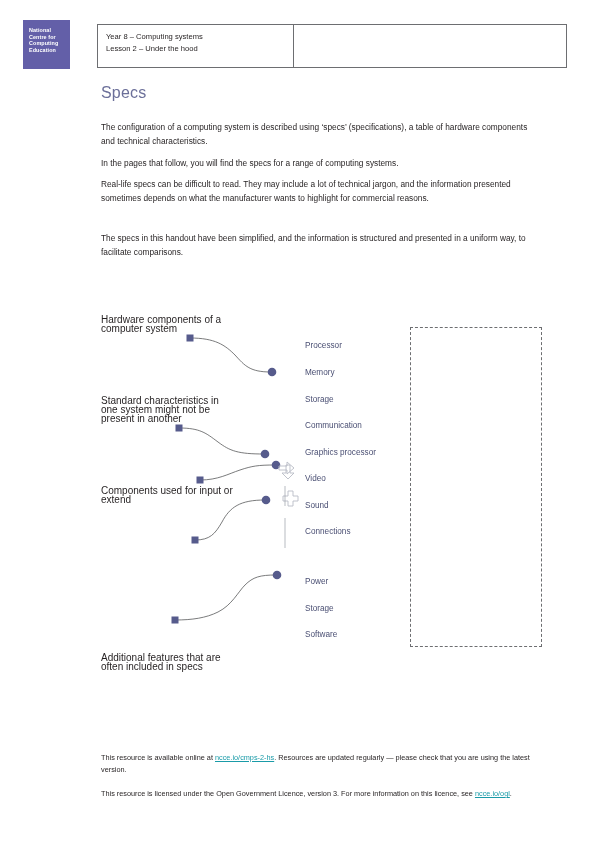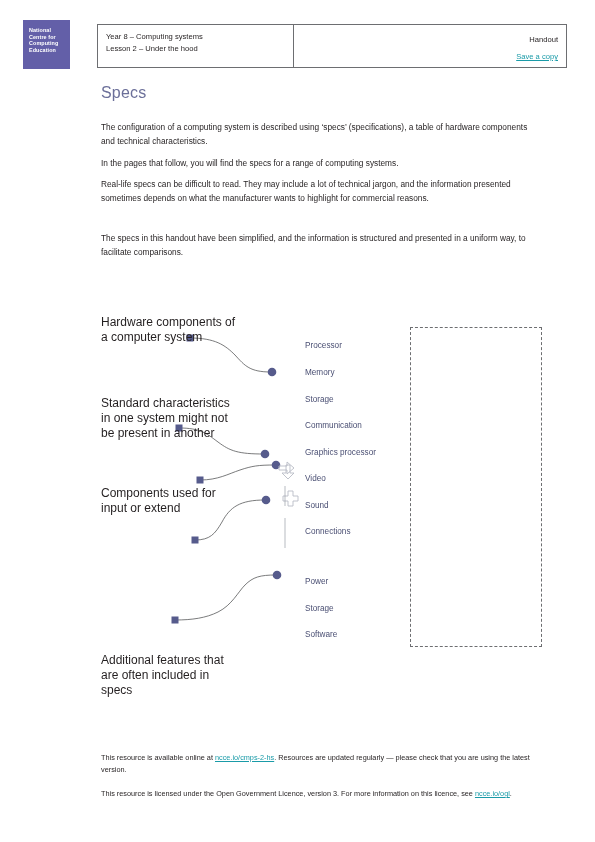--- a/index.html
+++ b/index.html
@@ -101,22 +101,22 @@
     left: 0; top: 300px;
     width: 595px; height: 390px;
   }
   #connector-svg {
     position: absolute;
     left: 0; top: 0;
     width: 595px; height: 390px;
   }
   .note {
     position: absolute;
-    font-size: 12px;
-    line-height: 15px;
+    font-size: 10px;
+    line-height: 9px;
     color: #231f20;
     width: 135px;
   }
   #note-1 { left: 101px; top: 15px; }
   #note-2 { left: 101px; top: 96px; }
   #note-3 { left: 101px; top: 186px; }
   #note-4 { left: 101px; top: 265px; }
   #note-5 { left: 101px; top: 353px; }
 
   .spec-label {
@@ -161,24 +161,20 @@
     <span>National</span>
     <span>Centre for</span>
     <span>Computing</span>
     <span>Education</span>
   </div>
 
   <div id="header-table">
     <div id="header-left">
       <div>Year 8 – Computing systems</div>
       <div>Lesson 2 – Under the hood</div>
-    </div>
-    <div id="header-right">
-      <div>Handout</div>
-      <div><a id="save-copy-link">Save a copy</a></div>
     </div>
   </div>
 
 </div>
 
 <h1 id="page-title">Specs</h1>
 
 <div class="para" id="para-1">The configuration of a computing system is described using ‘specs’ (specifications), a table of hardware components and technical characteristics.</div>
 <div class="para" id="para-2">In the pages that follow, you will find the specs for a range of computing systems.</div>
 <div class="para" id="para-3">Real-life specs can be difficult to read. They may include a lot of technical jargon, and the information presented sometimes depends on what the manufacturer wants to highlight for commercial reasons.</div>

